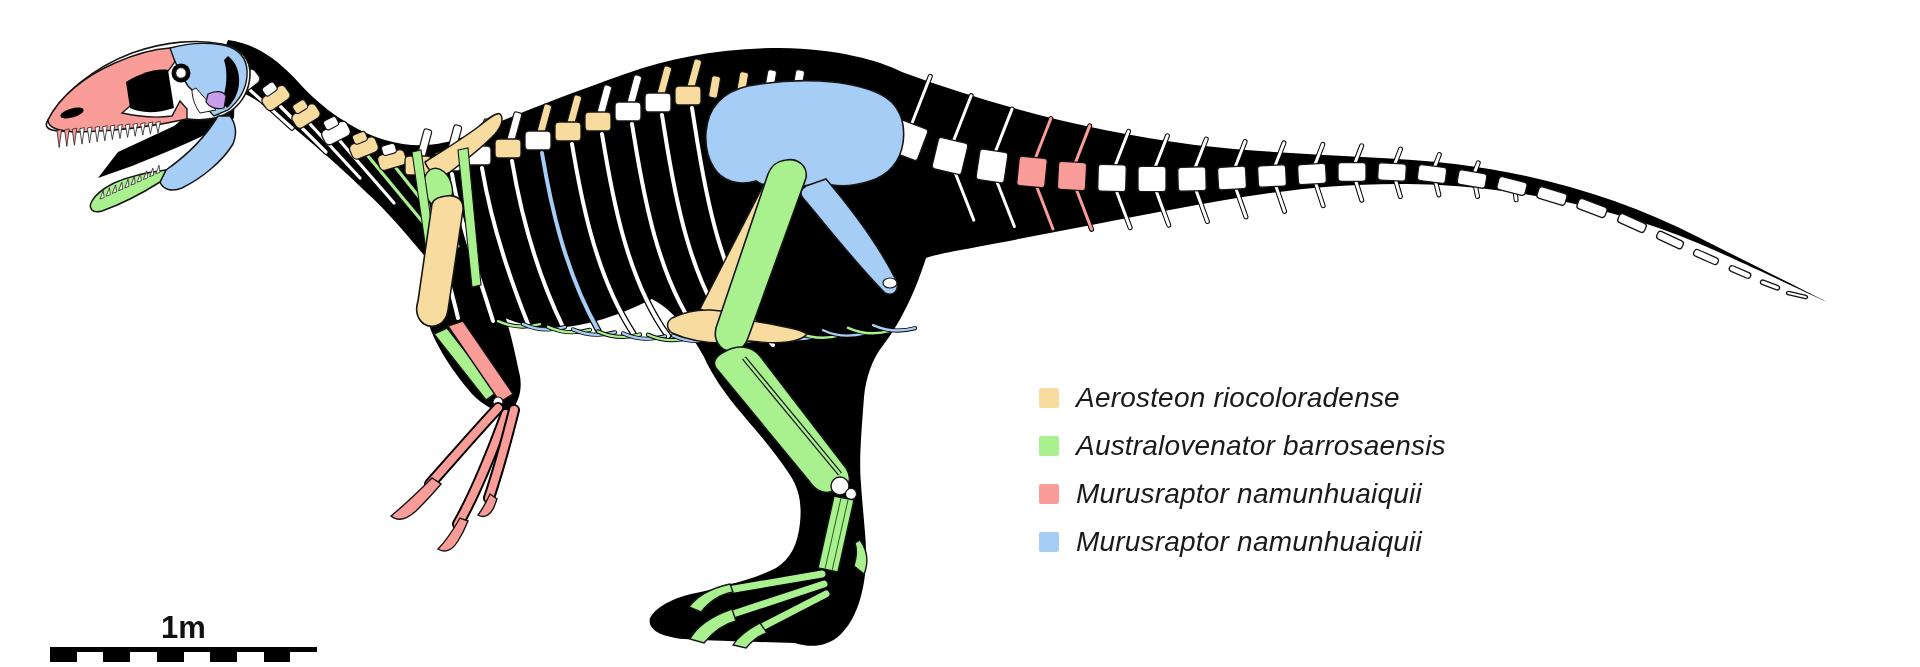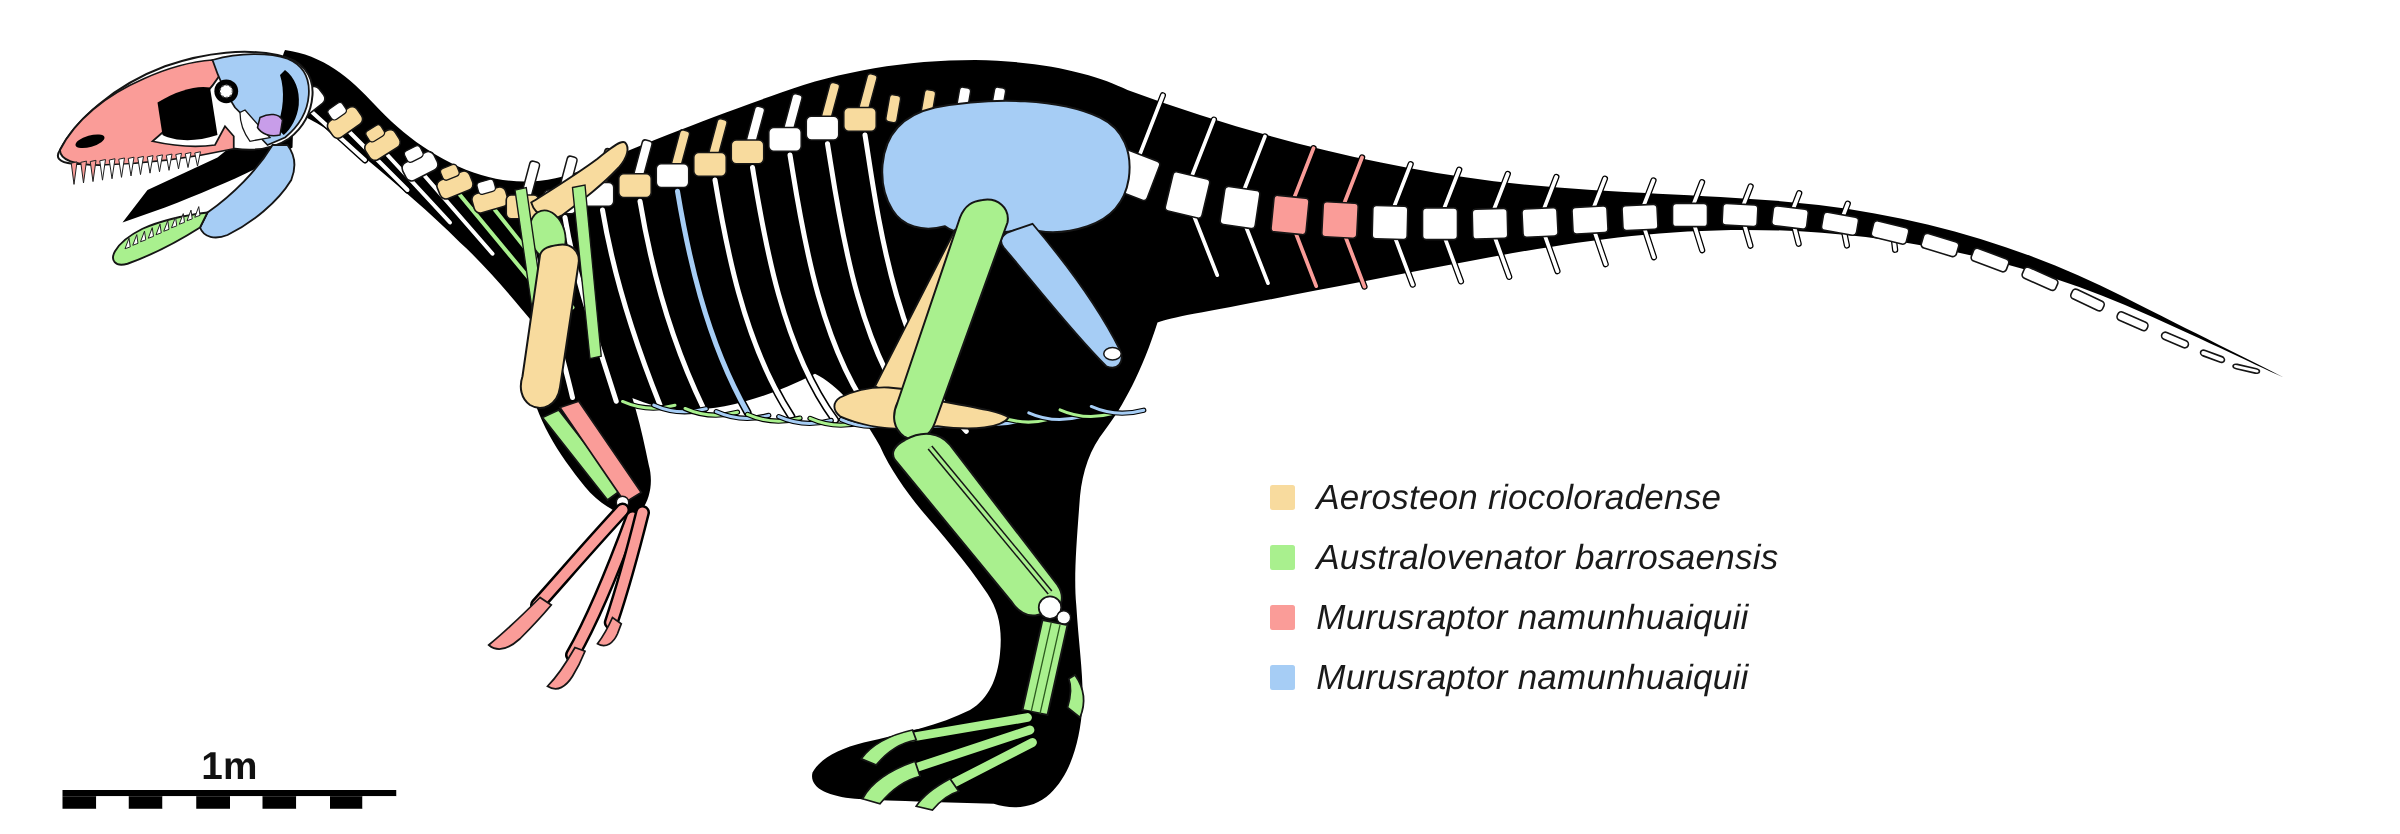--- a/index.html
+++ b/index.html
@@ -1,23 +1,23 @@
 <!DOCTYPE html>
 <html><head>
 <meta charset="utf-8">
 <style>
   html,body{margin:0;padding:0;background:#fff;}
   .stage{position:relative;width:1920px;height:667px;background:#ffffff;overflow:hidden;
          font-family:"Liberation Sans",sans-serif;}
   .skel-svg{position:absolute;left:0;top:0;}
-  .legend{position:absolute;left:1016px;top:374px;}
+  .legend{position:absolute;left:1039px;top:374px;}
   .legend-row{display:flex;align-items:center;height:48px;}
   .swatch{width:20px;height:20px;border-radius:2px;margin-right:17px;flex:0 0 auto;}
   .legend-label{font-style:italic;font-size:28px;color:#1a1a1a;letter-spacing:.2px;white-space:nowrap;}
-  .scalebar{position:absolute;left:50px;top:597px;width:267px;}
+  .scalebar{position:absolute;left:50px;top:612px;width:267px;}
   .scalebar-label{text-align:center;font-size:31px;font-weight:600;color:#111;margin-bottom:4px;line-height:1;}
   .bar{border-top:5px solid #000;display:flex;height:10px;width:100%;}
   .bar .seg{flex:1 1 auto;}
 </style>
 </head>
 <body>
 
 <div class="stage">
 
   <svg id="skel" class="skel-svg" width="1920" height="667" viewBox="0 0 1920 667">

